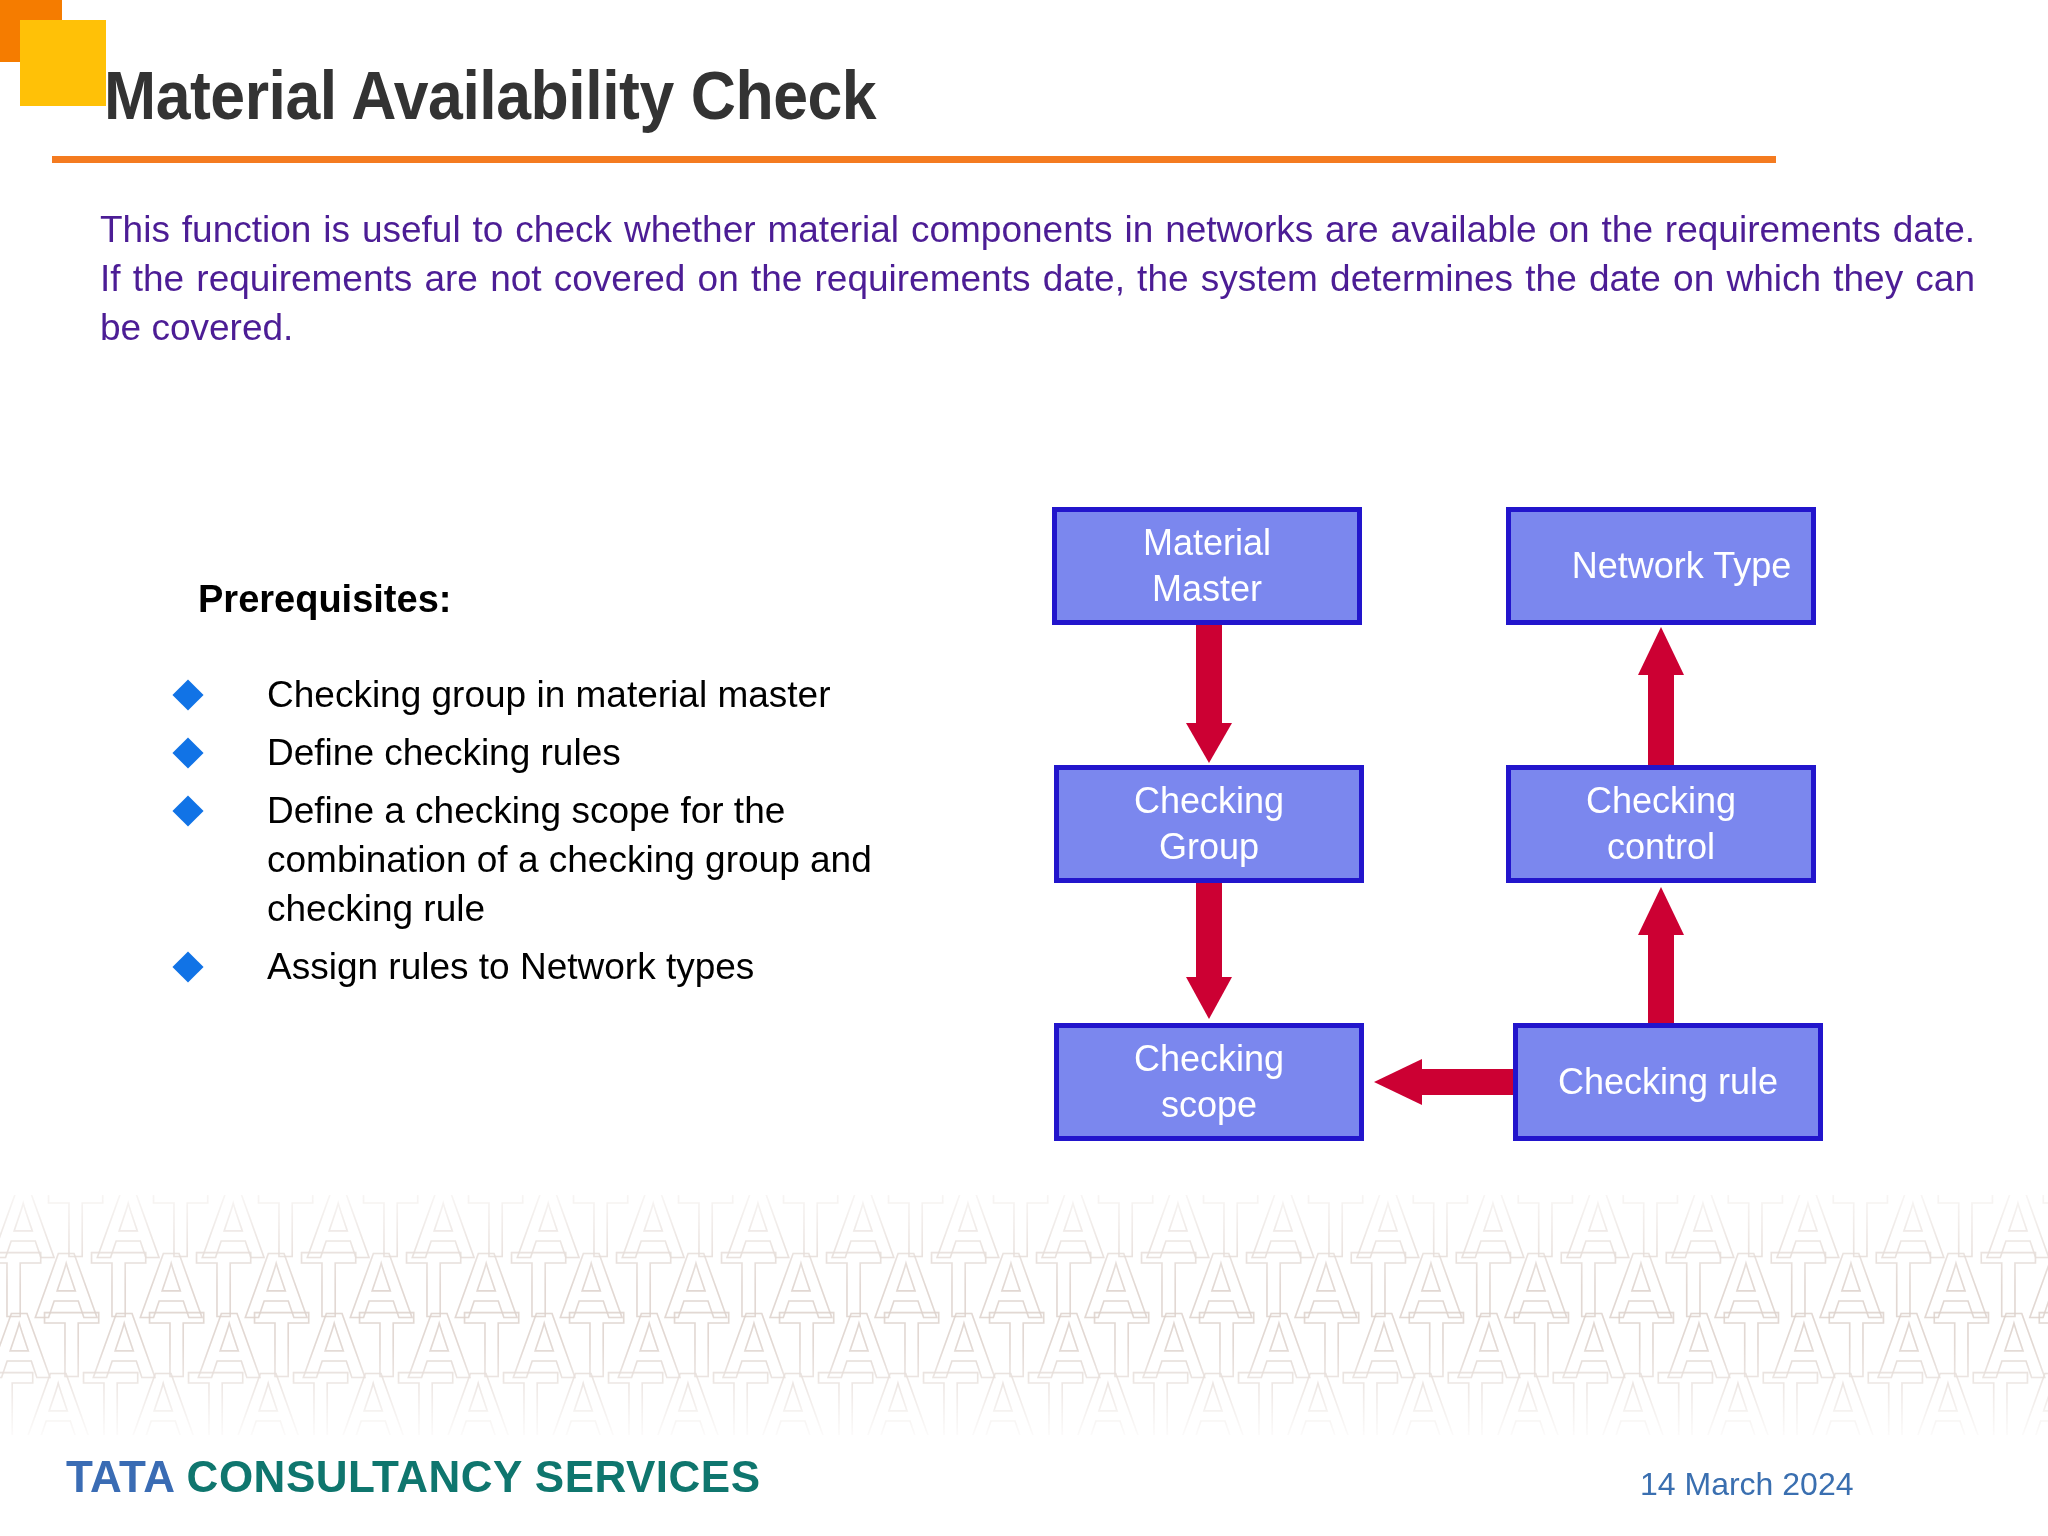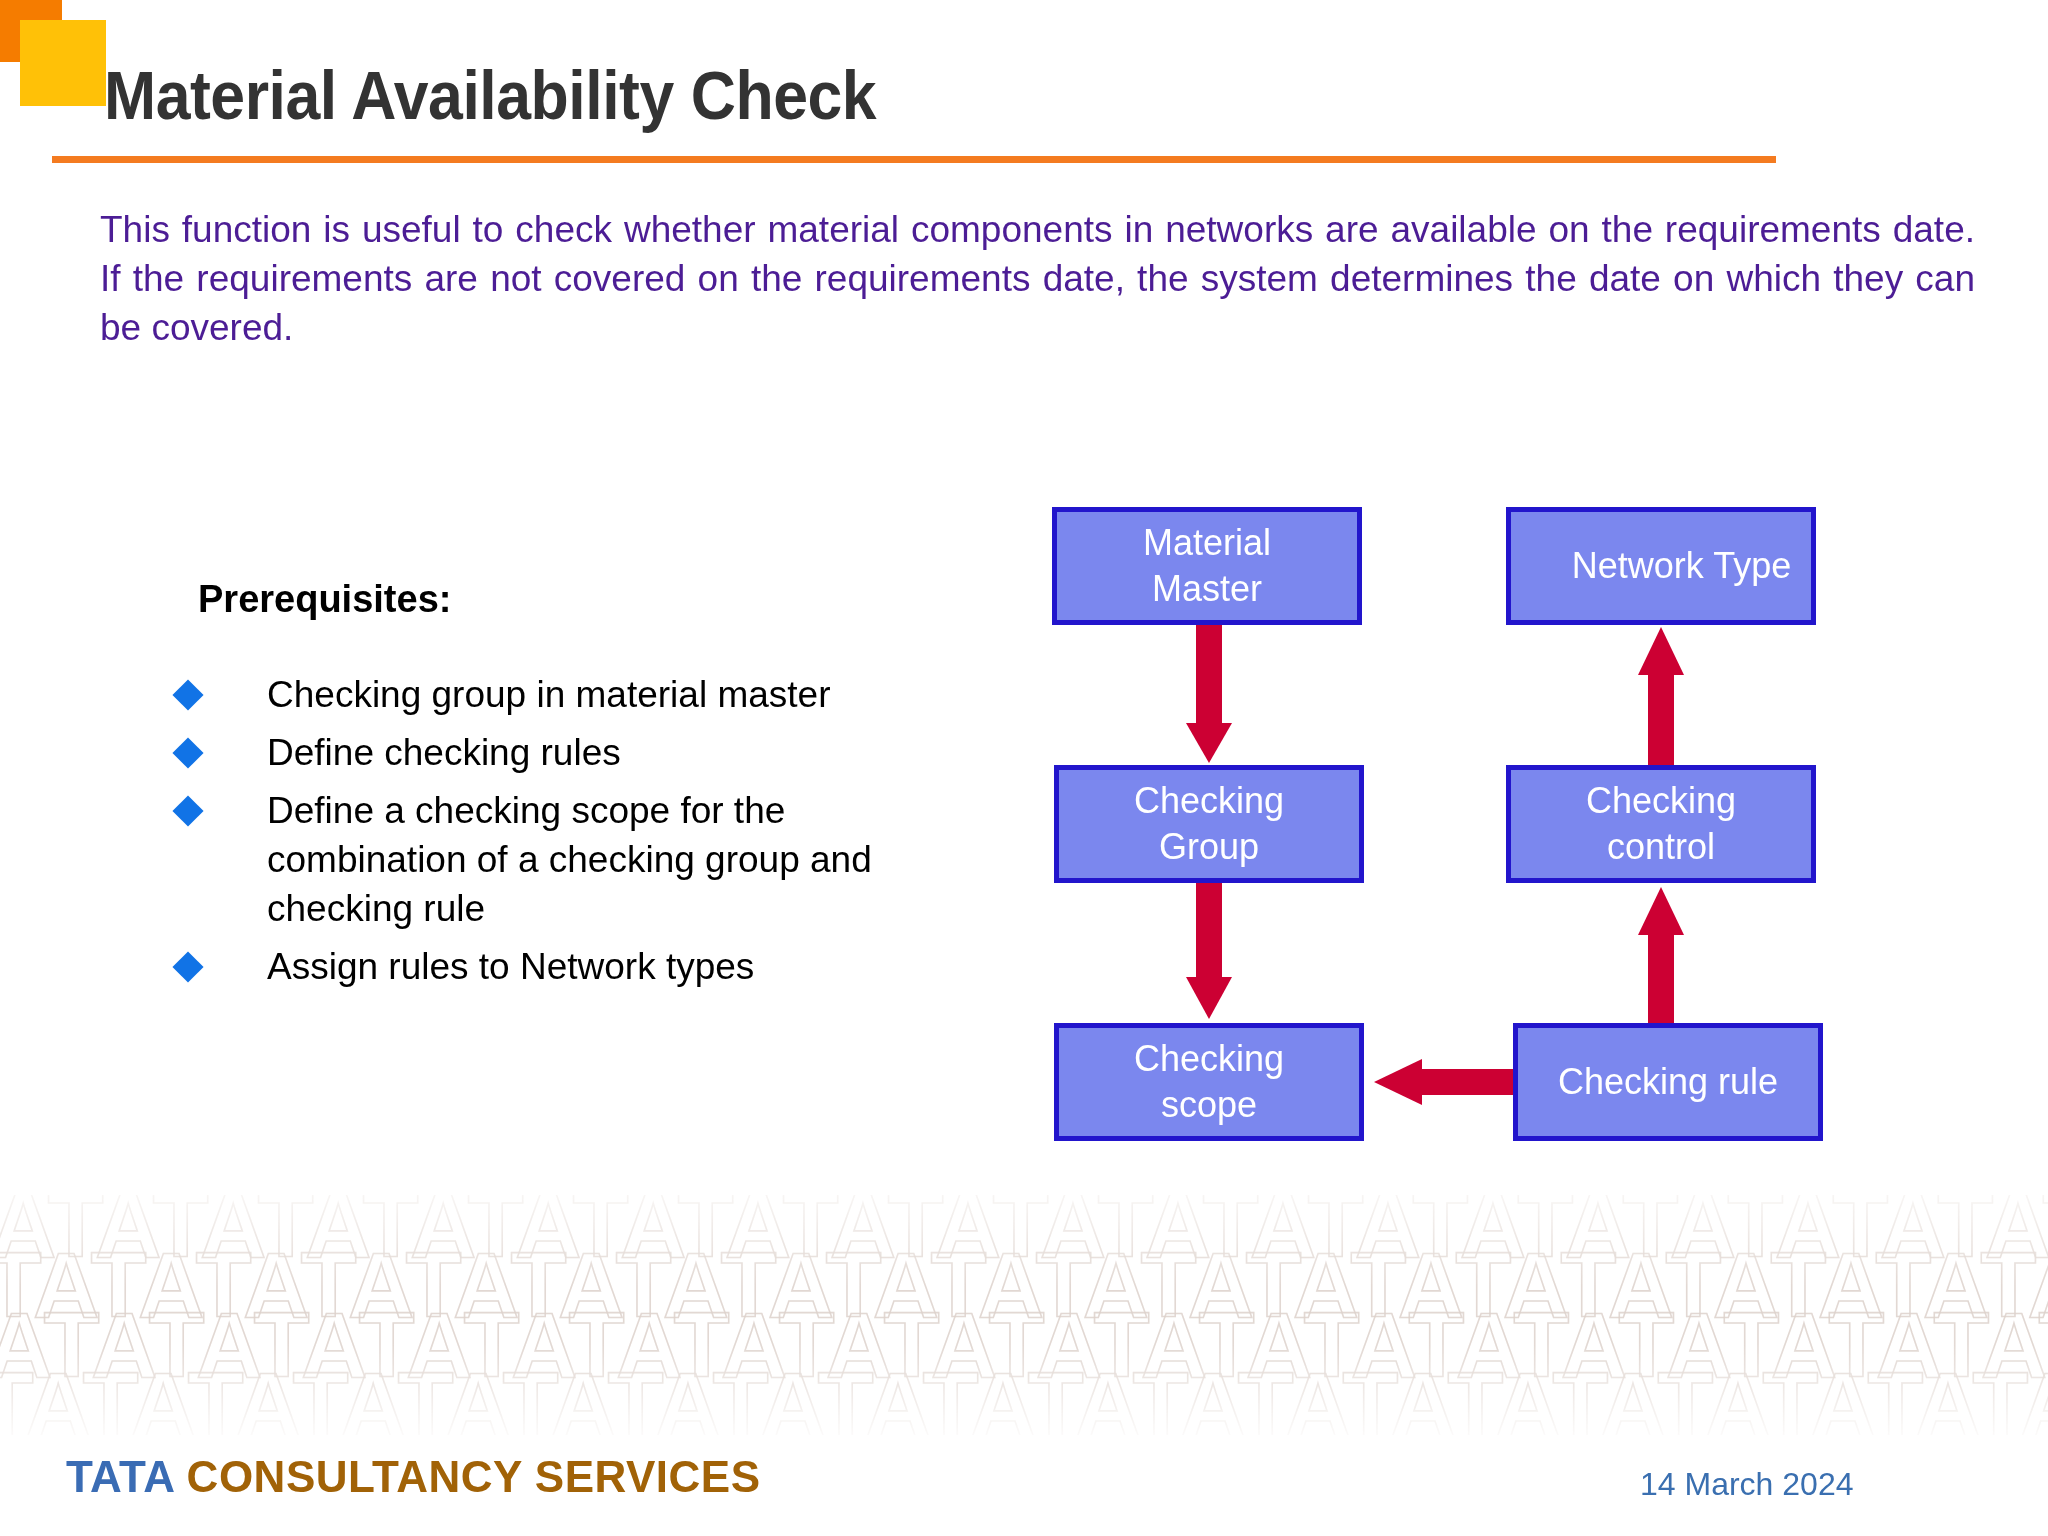--- a/index.html
+++ b/index.html
@@ -134,21 +134,21 @@
 
   
   .footer-logo{
     position:absolute;left:66px;top:1452px;
     white-space:nowrap;
     font-family:"Liberation Sans Narrow","Liberation Sans",sans-serif;
     font-size:44px;
     letter-spacing:0.5px;
   }
   .logo-tata{color:#3A6CB4;font-weight:bold;}
-  .logo-rest{color:#a16207;font-weight:bold;}
+  .logo-rest{color:#0f766e;font-weight:bold;}
   .footer-date{
     position:absolute;left:1640px;top:1466px;
     font-size:32px;color:#3A6FB0;
     white-space:nowrap;
   }
 </style>
 </head>
 <body>
 
 <div class="deco-orange"></div>

